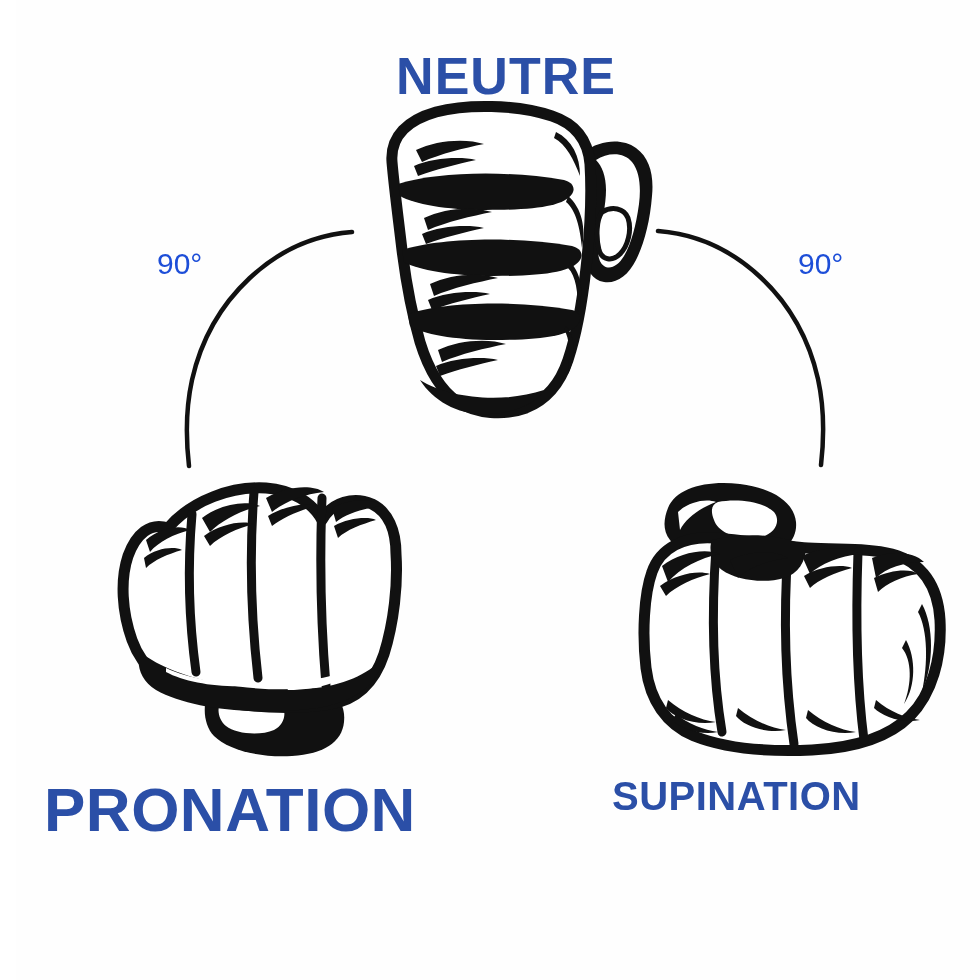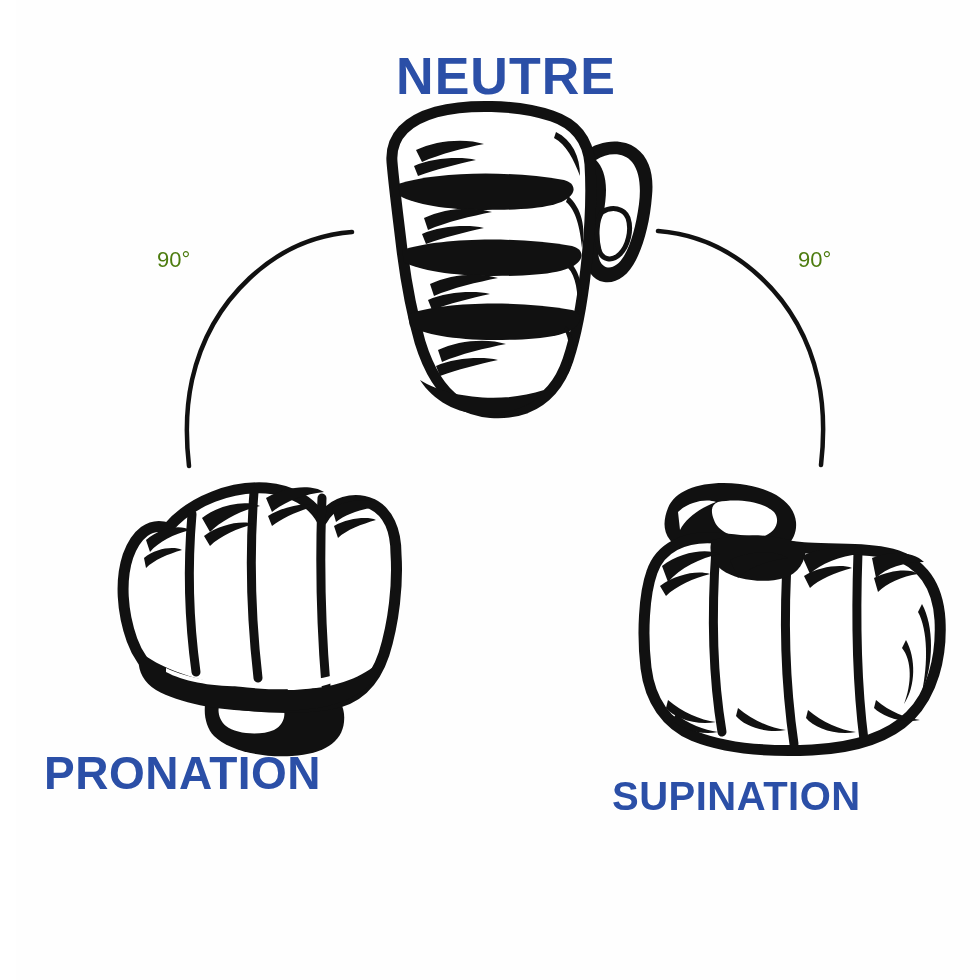--- a/index.html
+++ b/index.html
@@ -28,35 +28,35 @@
   }
   #label-neutre {
     left: 0; right: 0;
     top: 46px;
     text-align: center;
     font-size: 52px;
     letter-spacing: 1px;
   }
   #label-pronation {
     left: 28px;
-    top: 746px;
-    font-size: 46px;
+    top: 774px;
+    font-size: 62px;
     letter-spacing: 0.5px;
   }
   #label-supination {
     left: 596px;
     top: 774px;
     font-size: 40px;
     letter-spacing: 0.5px;
   }
   .angle-label {
     position: absolute;
-    font-size: 22px;
+    font-size: 30px;
     font-weight: 400;
-    color: #4d7c0f;
+    color: #1d4ed8;
     white-space: nowrap;
     user-select: none;
   }
   #angle-left  { left: 141px; top: 247px; }
   #angle-right { left: 782px; top: 247px; }
 
   
   #art {
     position: absolute;
     left: 0; top: 0;

